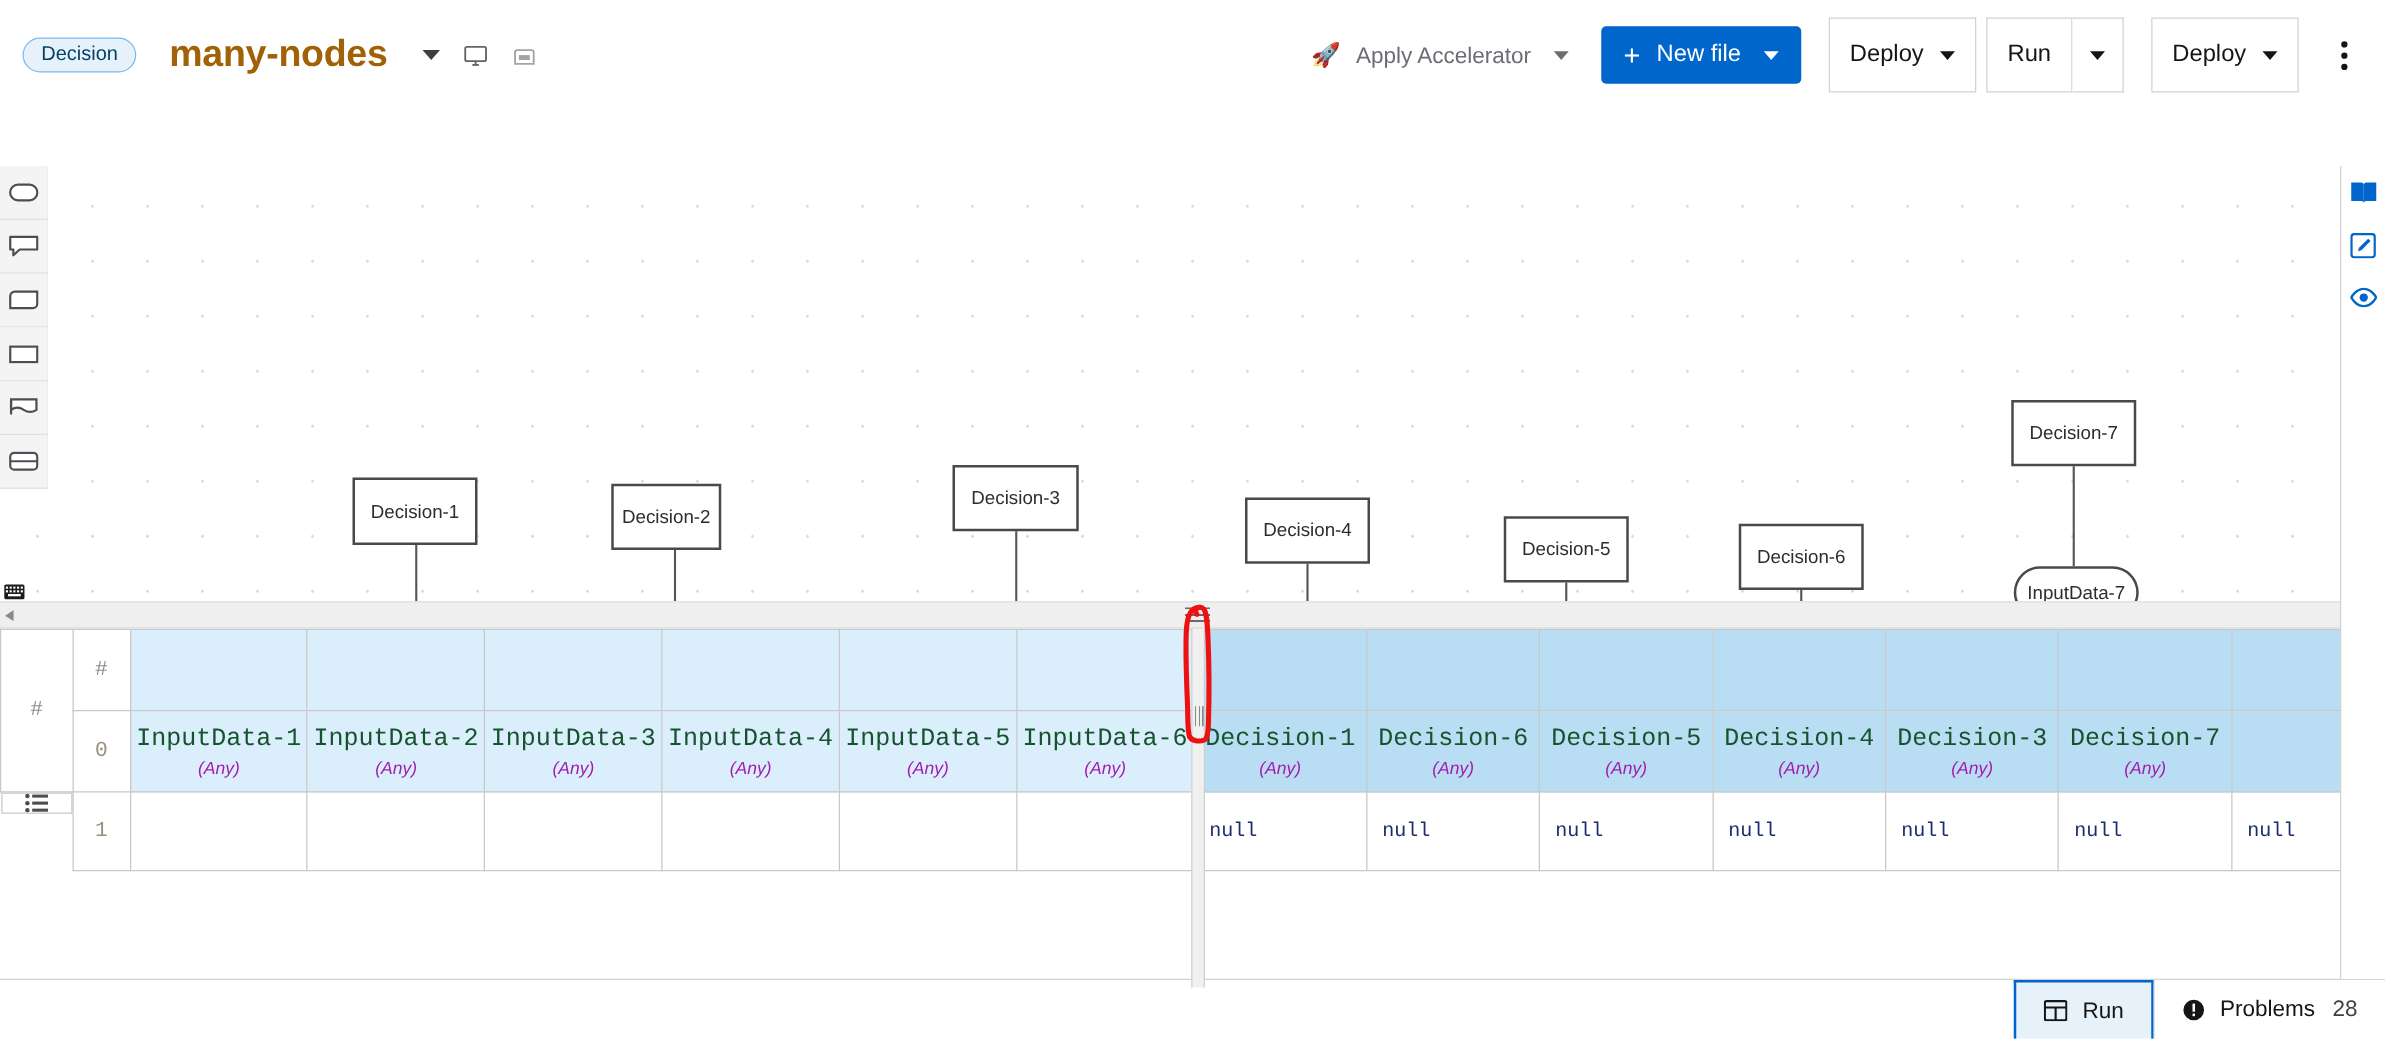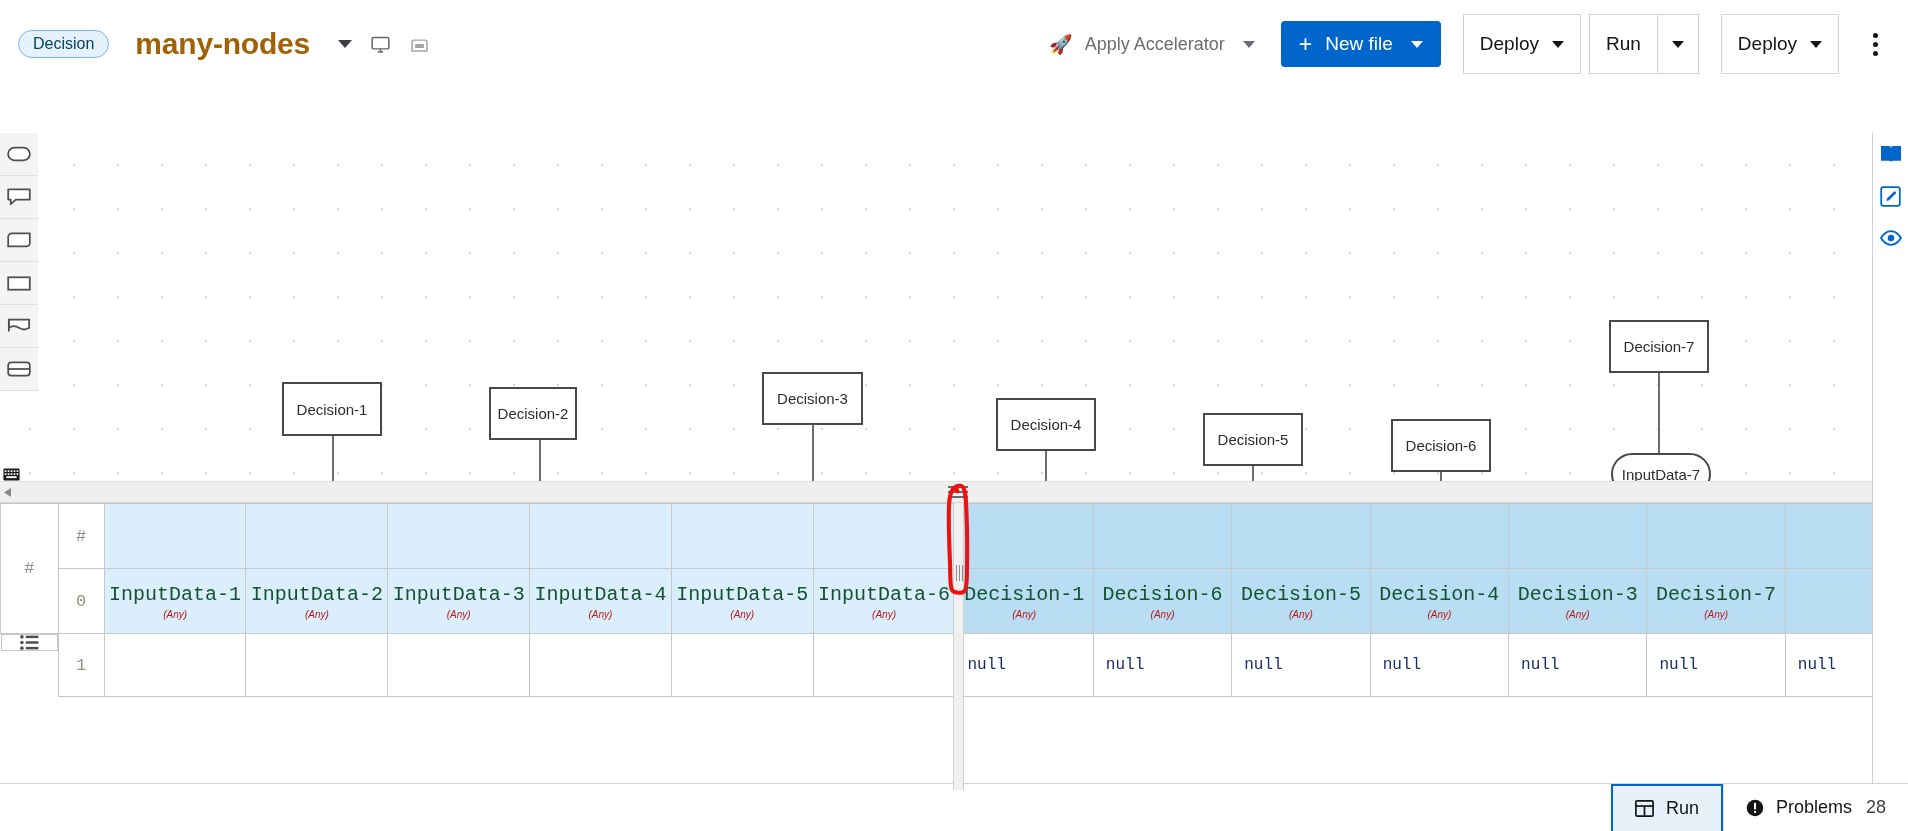--- a/index.html
+++ b/index.html
@@ -168,21 +168,21 @@
   .c-idx  { width: 60px; }
   .c-data { width: 150px; }
   .row-grp { height: 65px; }
   .row-hdr { height: 65px; }
   .row-body { height: 63px; }
   .cell-hash { color: #8a8d90; font-size: 17px; font-family: "Liberation Mono", monospace; }
   .cell-idx  { color: #9b8f7e; font-size: 17px; font-family: "Liberation Mono", monospace; }
   .hdr-in  { background: #dbeefc; }
   .hdr-dec { background: #b9ddf2; }
   .hdr-name { display: block; font-size: 20px; color: #14532d; line-height: 1.35; }
-  .hdr-type { display: block; font-size: 10px; color: #b91c1c; font-style: italic; font-family: "Liberation Sans", sans-serif; line-height: 1.35; }
+  .hdr-type { display: block; font-size: 14px; color: #a21caf; font-style: italic; font-family: "Liberation Sans", sans-serif; line-height: 1.35; }
   .null-val { color: #1c2d6b; font-size: 16px; text-align: left; padding-left: 12px; display:block; }
   .cell-left { text-align: left; }
   .list-icon { display: flex; align-items: center; justify-content: center; }
 
   
   .drag-guide {
     position: absolute; top: 503px; width: 11px; height: 287px; left: 953px;
     background: #f0f0f0; border-left: 1px solid #cfcfcf; border-right: 1px solid #cfcfcf;
     z-index: 20;
   }

